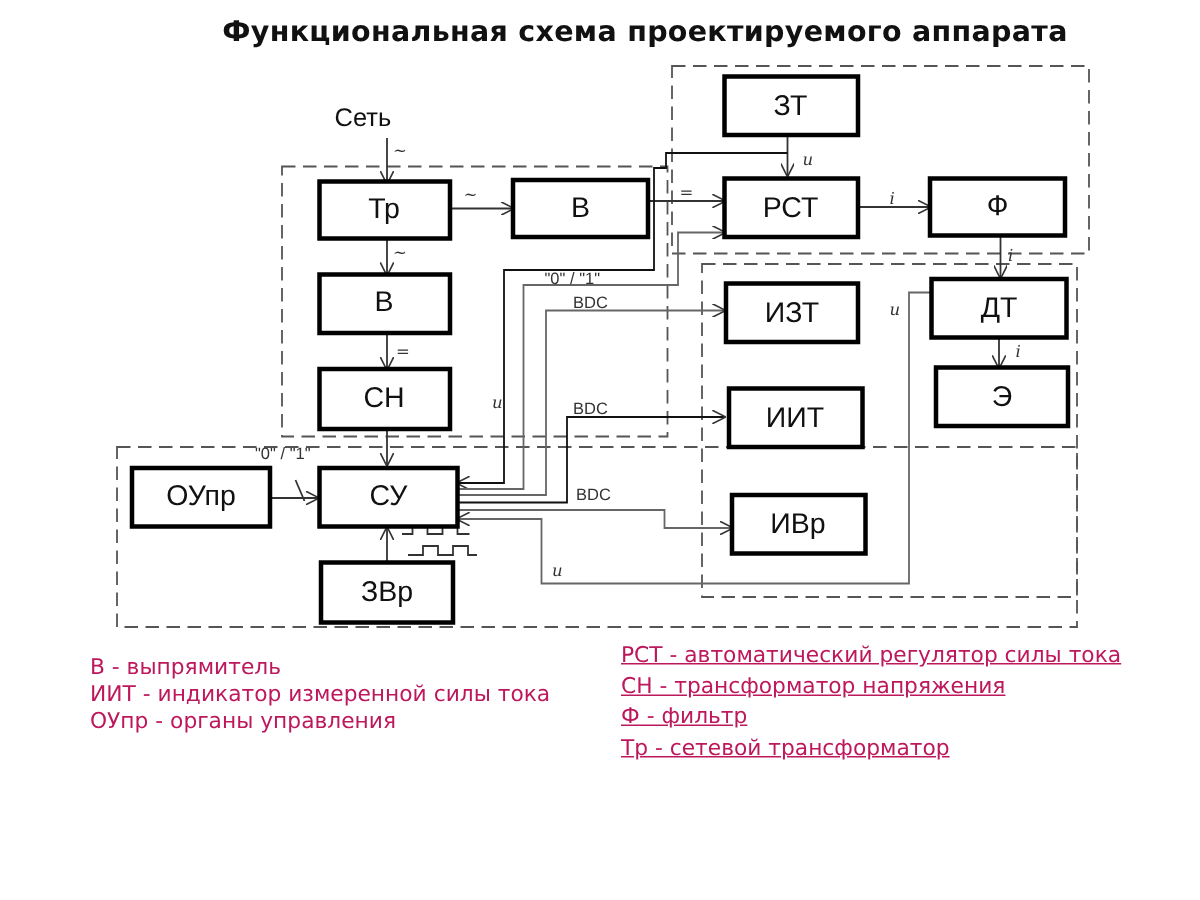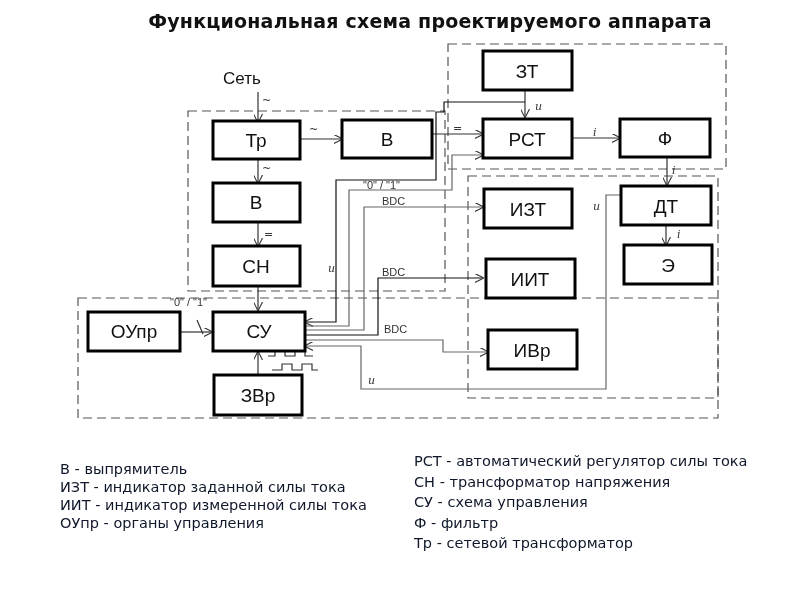--- a/index.html
+++ b/index.html
@@ -7,25 +7,25 @@
   #title { position: absolute; left: 0; top: 10px; width: 860px; text-align: center; font-weight: bold; font-size: 19px; color: #111; letter-spacing: 0.2px; }
   svg#diagram { position: absolute; left: 0; top: 0; }
   .blk { fill: #fff; stroke: #000; stroke-width: 3; }
   .grp { fill: none; stroke: #555; stroke-width: 1.2; stroke-dasharray: 9 5; }
   .wire { fill: none; stroke: #111; stroke-width: 1.2; }
   .wire-g { fill: none; stroke: #666; stroke-width: 1.2; }
   .arr { fill: none; stroke: #333; stroke-width: 1.2; }
   .blabel { font-family: "Liberation Sans", sans-serif; font-size: 19px; fill: #111; text-anchor: middle; dominant-baseline: central; }
   .wlabel { font-family: "Liberation Sans", sans-serif; font-size: 11px; fill: #333; }
   .sym { font-family: "DejaVu Serif", serif; font-size: 11px; fill: #333; font-style: italic; }
-  .legend { position: absolute; font-family: "DejaVu Sans", sans-serif; font-size: 14.5px; color: #0f172a; line-height: 18px; margin-top: 24px; }
+  .legend { position: absolute; font-family: "DejaVu Sans", sans-serif; font-size: 14.5px; color: #be185d; line-height: 18px; }
   .legend div { white-space: nowrap; }
   #legend-left { left: 60px; top: 436px; }
   #legend-right { left: 414px; top: 427px; width: 380px; line-height: 20.5px; }
-  #legend-right div { white-space: normal; }
+  #legend-right div { white-space: normal; text-decoration: underline; }
 </style>
 </head>
 <body>
 
 <div id="title">Функциональная схема проектируемого аппарата</div>
 
 <svg id="diagram" width="800" height="430">
   <defs>
     <marker id="ah" viewBox="0 0 10 10" refX="9" refY="5" markerWidth="9" markerHeight="9" orient="auto-start-reverse" markerUnits="userSpaceOnUse">
       <path d="M0,0 L10,5 L0,10" fill="none" stroke="#333" stroke-width="1.2"></path>
@@ -159,24 +159,22 @@
       <text class="blabel" x="530" y="279">ИИТ</text>
     </g>
   <g>
       <rect class="blk" x="488" y="330" width="89" height="39"></rect>
       <text class="blabel" x="532" y="350">ИВр</text>
     </g>
 </svg>
 
 <div id="legend-left" class="legend">
   <div>В - выпрямитель</div>
-  <div>ИЗТ - индикатор заданной силы тока</div>
   <div>ИИТ - индикатор измеренной силы тока</div>
   <div>ОУпр - органы управления</div>
 </div>
 
 <div id="legend-right" class="legend">
   <div style="width:350px">РСТ - автоматический регулятор силы тока</div>
   <div>СН - трансформатор напряжения</div>
-  <div>СУ - схема управления</div>
   <div>Ф - фильтр</div>
   <div>Тр - сетевой трансформатор</div>
 </div>
 
 </body></html>

